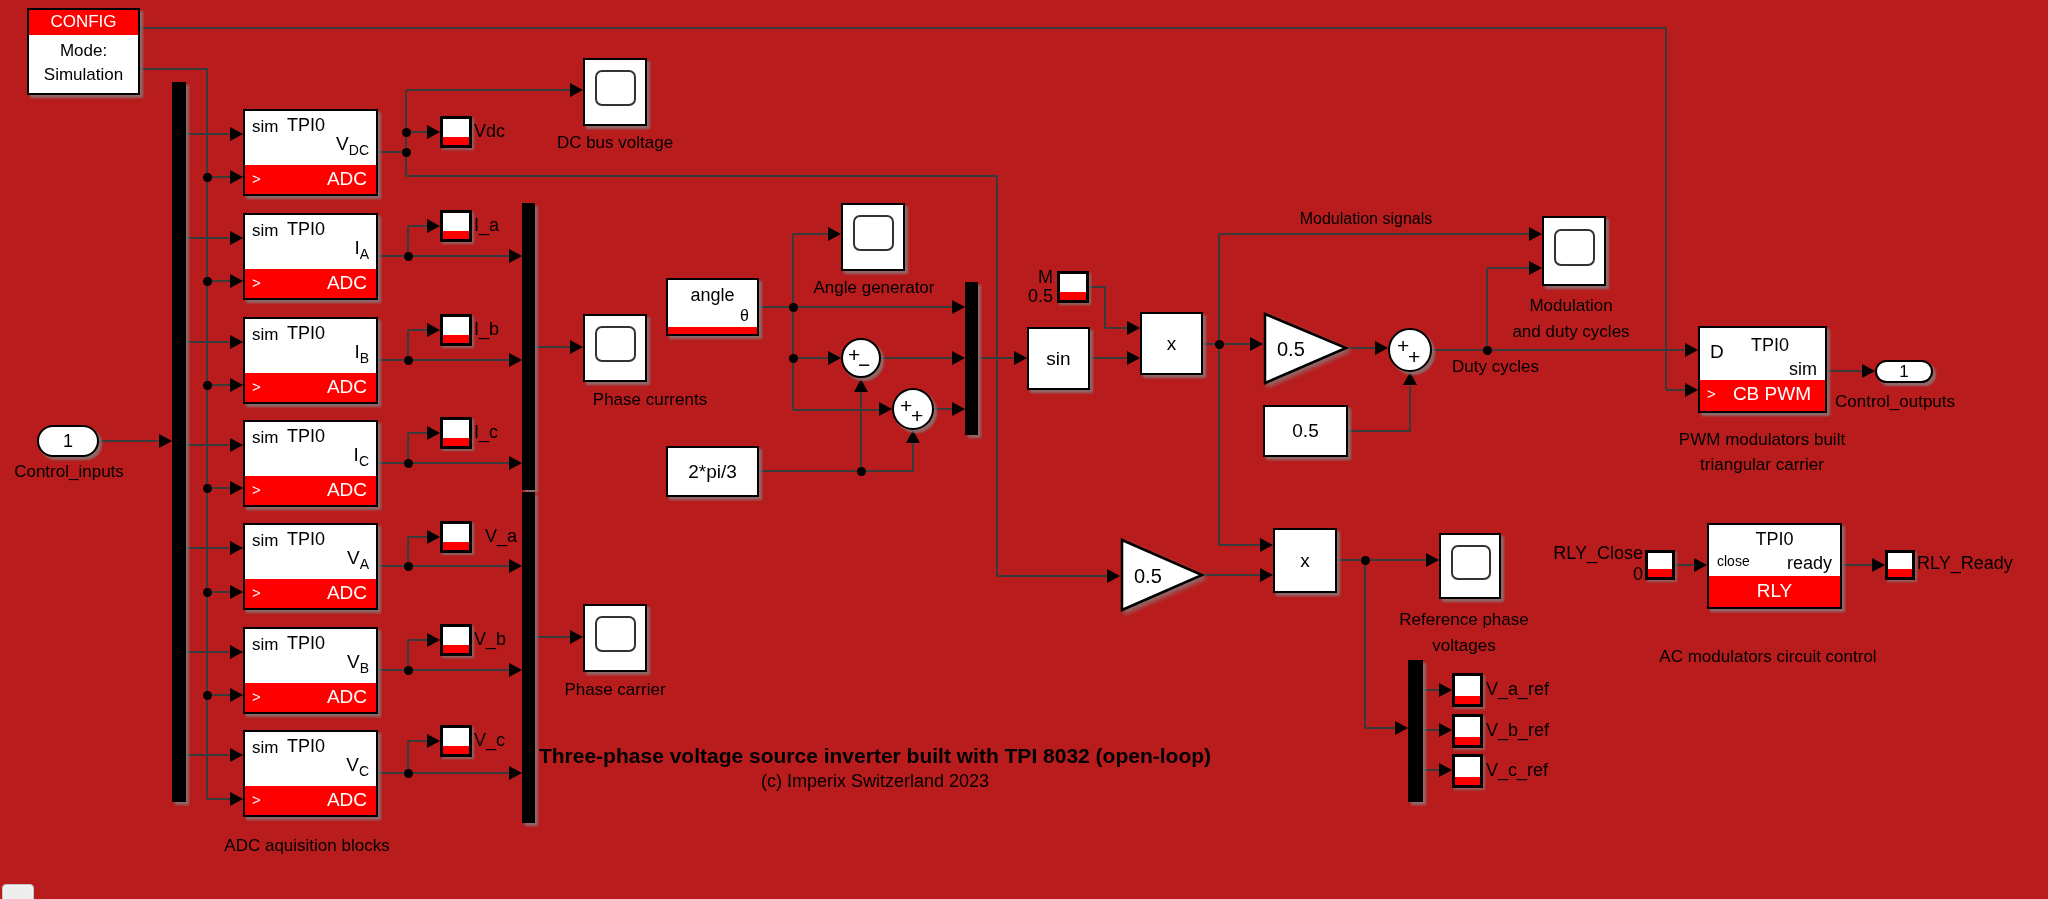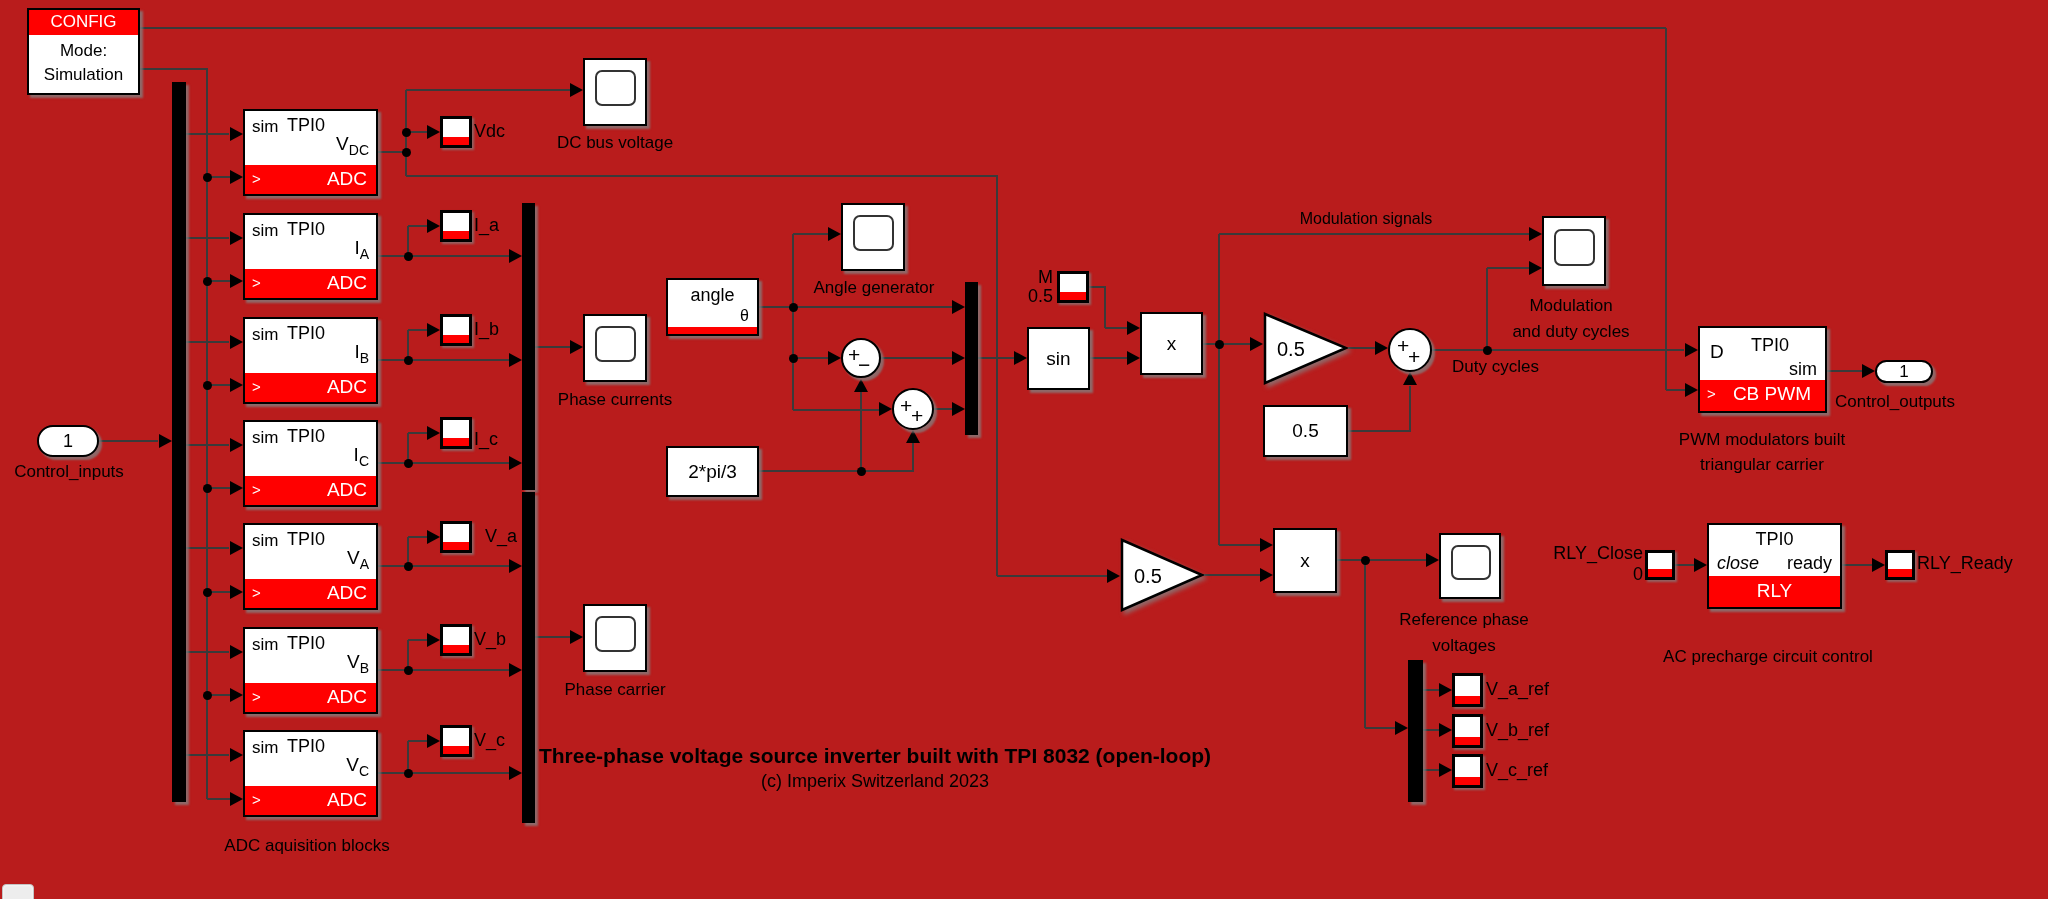--- a/index.html
+++ b/index.html
@@ -316,42 +316,42 @@
       <div class="fill"></div>
     </div>
   <div class="lbl" style="left:474px;top:215px;font-size:18px;">I_a</div>
   <div class="ind" style="left:440px;top:314px;">
       <div class="fill"></div>
     </div>
   <div class="lbl" style="left:474px;top:319px;font-size:18px;">I_b</div>
   <div class="ind" style="left:440px;top:417px;">
       <div class="fill"></div>
     </div>
-  <div class="lbl" style="left:474px;top:422px;font-size:18px;margin-top:7px;">I_c</div>
+  <div class="lbl" style="left:474px;top:422px;font-size:18px;">I_c</div>
   <div class="ind" style="left:440px;top:521px;">
       <div class="fill"></div>
     </div>
   <div class="lbl" style="left:474px;top:526px;font-size:18px;padding-left:11px;">V_a</div>
   <div class="ind" style="left:440px;top:624px;">
       <div class="fill"></div>
     </div>
   <div class="lbl" style="left:474px;top:629px;font-size:18px;">V_b</div>
   <div class="ind" style="left:440px;top:725px;">
       <div class="fill"></div>
     </div>
   <div class="lbl" style="left:474px;top:730px;font-size:18px;">V_c</div>
 
   <div class="blk scope" style="left:583px;top:58px;">
       <div class="screen"></div>
     </div>
   <div class="lbl ctr" style="left:615px;top:133px;">DC bus voltage</div>
   <div class="blk scope" style="left:583px;top:314px;">
       <div class="screen"></div>
     </div>
-  <div class="lbl ctr" style="left:615px;top:390px;">Phase currents</div>
+  <div class="lbl ctr" style="left:650px;top:390px;">Phase currents</div>
   <div class="blk scope" style="left:583px;top:604px;">
       <div class="screen"></div>
     </div>
   <div class="lbl ctr" style="left:615px;top:680px;">Phase carrier</div>
   <div class="blk scope" style="left:841px;top:203px;">
       <div class="screen"></div>
     </div>
   <div class="lbl ctr" style="left:874px;top:278px;">Angle generator</div>
   <div class="blk scope" style="left:1542px;top:216px;height:70px;">
       <div class="screen"></div>
@@ -436,31 +436,31 @@
   </div>
   <div class="lbl" style="left:1835px;top:392px;">Control_outputs</div>
 
   <div class="ind" style="left:1645px;top:550px;width:30px;height:30px;">
       <div class="fill" style="height:33%;"></div>
     </div>
   <div class="lbl" style="left:1523px;top:543px;width:120px;text-align:right;font-size:18px;">RLY_Close</div>
   <div class="lbl" style="left:1523px;top:564px;width:120px;text-align:right;font-size:18px;">0</div>
   <div class="blk" style="left:1707px;top:523px;width:135px;height:86px;">
     <div style="position:absolute;left:0;right:0;top:4px;text-align:center;font-size:18px;">TPI0</div>
-    <span style="position:absolute;left:8px;top:28px;font-size:18px;font-style:italic;">close</span>
+    <span style="position:absolute;left:8px;top:28px;font-size:14px;">close</span>
     <span style="position:absolute;right:8px;top:28px;font-size:18px;">ready</span>
     <div class="band" style="height:31px;text-align:center;">
       <span style="font-size:19px;line-height:29px;">RLY</span>
     </div>
   </div>
   <div class="ind" style="left:1885px;top:550px;width:30px;height:30px;">
       <div class="fill" style="height:33%;"></div>
     </div>
   <div class="lbl" style="left:1917px;top:553px;font-size:18px;">RLY_Ready</div>
-  <div class="lbl ctr" style="left:1768px;top:647px;">AC precharge circuit control</div>
+  <div class="lbl ctr" style="left:1768px;top:647px;">AC modulators circuit control</div>
 
   <div class="ind" style="left:1452px;top:673px;width:31px;height:34px;">
       <div class="fill"></div>
     </div>
   <div class="lbl" style="left:1486px;top:679px;font-size:18px;">V_a_ref</div>
   <div class="ind" style="left:1452px;top:714px;width:31px;height:34px;">
       <div class="fill"></div>
     </div>
   <div class="lbl" style="left:1486px;top:720px;font-size:18px;">V_b_ref</div>
   <div class="ind" style="left:1452px;top:754px;width:31px;height:34px;">

